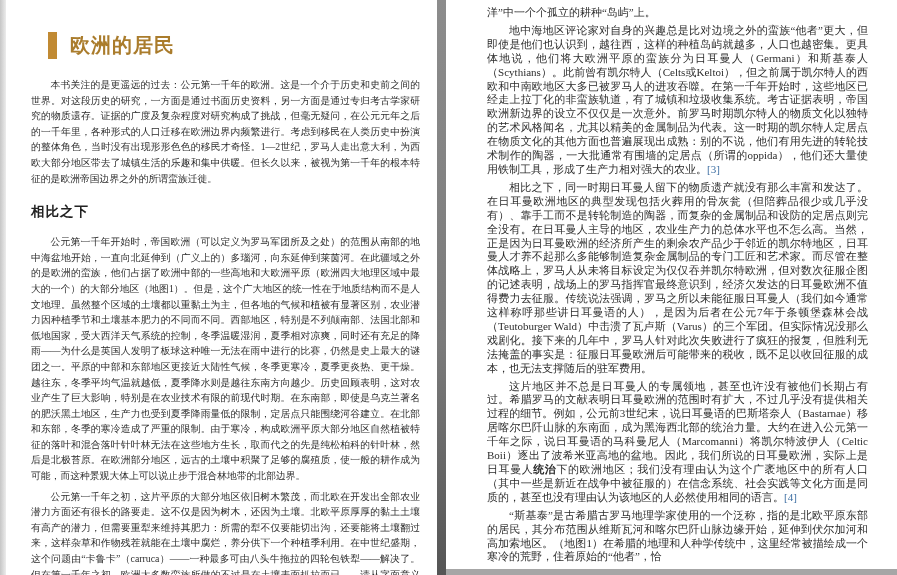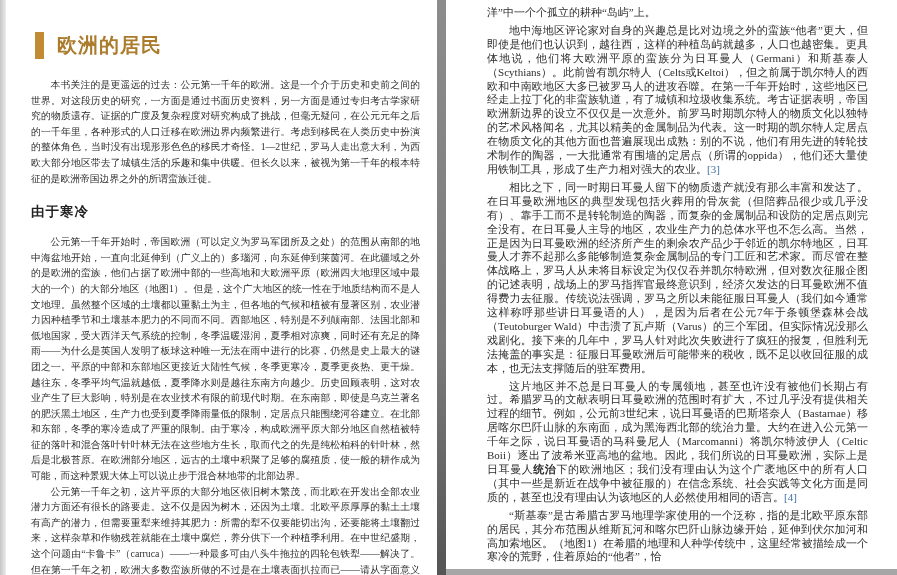--- a/index.html
+++ b/index.html
@@ -23,21 +23,21 @@
   }
   .page { background: #fff; overflow: hidden; }
   .page-left  { width: 431px; padding: 28px 17px 0 25px; flex: 0 0 auto; }
   .divider {
     width: 9px; height: 100%;
     background: linear-gradient(180deg, #8c8c8c 0%, #7a7a7a 60%, #555555 100%);
     flex: 0 0 auto;
   }
   .page-right { width: 451px; padding: 6px 29px 0 41px; flex: 0 0 auto; position: relative; }
 
-  .chapter-header { display: flex; align-items: center; margin: 4px 0 18px 4px; }
+  .chapter-header { display: flex; align-items: center; margin: 4px 0 18px 17px; }
   .accent-bar {
     width: 9px; height: 27px;
     background: var(--accent, #c18a33);
     margin-right: 13px;
     flex: 0 0 auto;
   }
   .chapter-title {
     font-size: 20px;
     font-weight: bold;
     color: var(--title-color, #aa7c2c);
@@ -48,20 +48,21 @@
     font-weight: bold;
     color: #222;
     letter-spacing: 1px;
     margin: 17px 0 13px 0;
   }
   .para {
     font-size: 9.8px;
     line-height: 15.6px;
     text-align: justify;
     text-indent: 2em;
+    margin-top: 5px;
     color: #2d2d2d;
   }
   .page-right .para {
     font-size: 11px;
     line-height: 13.9px;
     margin-top: 4px;
   }
   .page-right .para:first-child { margin-top: 0; }
   .para.no-indent { text-indent: 0; }
   .run-link { color: var(--link, #3e6fa3); cursor: pointer; }
@@ -80,21 +81,21 @@
   <div class="edge-left"></div>
 
   <div class="page page-left">
     <div class="chapter-header">
       <span class="accent-bar"></span>
       <h1 class="chapter-title">欧洲的居民</h1>
     </div>
     <div class="text-block">
         <p class="para"><span>本书关注的是更遥远的过去：公元第一千年的欧洲。这是一个介于历史和史前之间的世界。对这段历史的研究，一方面是通过书面历史资料，另一方面是通过专归考古学家研究的物质遗存。证据的广度及复杂程度对研究构成了挑战，但毫无疑问，在公元元年之后的一千年里，各种形式的人口迁移在欧洲边界内频繁进行。考虑到移民在人类历史中扮演的整体角色，当时没有出现形形色色的移民才奇怪。1—2世纪，罗马人走出意大利，为西欧大部分地区带去了城镇生活的乐趣和集中供暖。但长久以来，被视为第一千年的根本特征的是欧洲帝国边界之外的所谓蛮族迁徙。</span></p>
       </div>
-    <h2 class="section-heading">由于寒冷</h2>
+    <h2 class="section-heading">相比之下</h2>
     <div class="text-block">
         <p class="para"><span>公元第一千年开始时，帝国欧洲（可以定义为罗马军团所及之处）的范围从南部的地中海盆地开始，一直向北延伸到（广义上的）多瑙河，向东延伸到莱茵河。在此疆域之外的是欧洲的蛮族，他们占据了欧洲中部的一些高地和大欧洲平原（欧洲四大地理区域中最大的一个）的大部分地区（地图1）。但是，这个广大地区的统一性在于地质结构而不是人文地理。虽然整个区域的土壤都以重黏土为主，但各地的气候和植被有显著区别，农业潜力因种植季节和土壤基本肥力的不同而不同。西部地区，特别是不列颠南部、法国北部和低地国家，受大西洋天气系统的控制，冬季温暖湿润，夏季相对凉爽，同时还有充足的降雨——为什么是英国人发明了板球这种唯一无法在雨中进行的比赛，仍然是史上最大的谜团之一。平原的中部和东部地区更接近大陆性气候，冬季更寒冷，夏季更炎热、更干燥。越往东，冬季平均气温就越低，夏季降水则是越往东南方向越少。历史回顾表明，这对农业产生了巨大影响，特别是在农业技术有限的前现代时期。在东南部，即使是乌克兰著名的肥沃黑土地区，生产力也受到夏季降雨量低的限制，定居点只能围绕河谷建立。在北部和东部，冬季的寒冷造成了严重的限制。由于寒冷，构成欧洲平原大部分地区自然植被特征的落叶和混合落叶针叶林无法在这些地方生长，取而代之的先是纯松柏科的针叶林，然后是北极苔原。在欧洲部分地区，远古的土壤中积聚了足够的腐殖质，使一般的耕作成为可能，而这种景观大体上可以说止步于混合林地带的北部边界。</span></p>
         <p class="para"><span>公元第一千年之初，这片平原的大部分地区依旧树木繁茂，而北欧在开发出全部农业潜力方面还有很长的路要走。这不仅是因为树木，还因为土壤。北欧平原厚厚的黏土土壤有高产的潜力，但需要重犁来维持其肥力：所需的犁不仅要能切出沟，还要能将土壤翻过来，这样杂草和作物残茬就能在土壤中腐烂，养分供下一个种植季利用。在中世纪盛期，这个问题由“卡鲁卡”（carruca）——一种最多可由八头牛拖拉的四轮包铁犁——解决了。但在第一千年之初，欧洲大多数蛮族所做的不过是在土壤表面扒拉而已——请从字面意义理解“扒拉”。所以要说的话，那时欧洲平原的居民靠耕种只能勉强维持生计，人口分布在绿色“海</span></p>
       </div>
   </div>
 
   <div class="divider"></div>
 
   <div class="page page-right">
     <div class="text-block">

